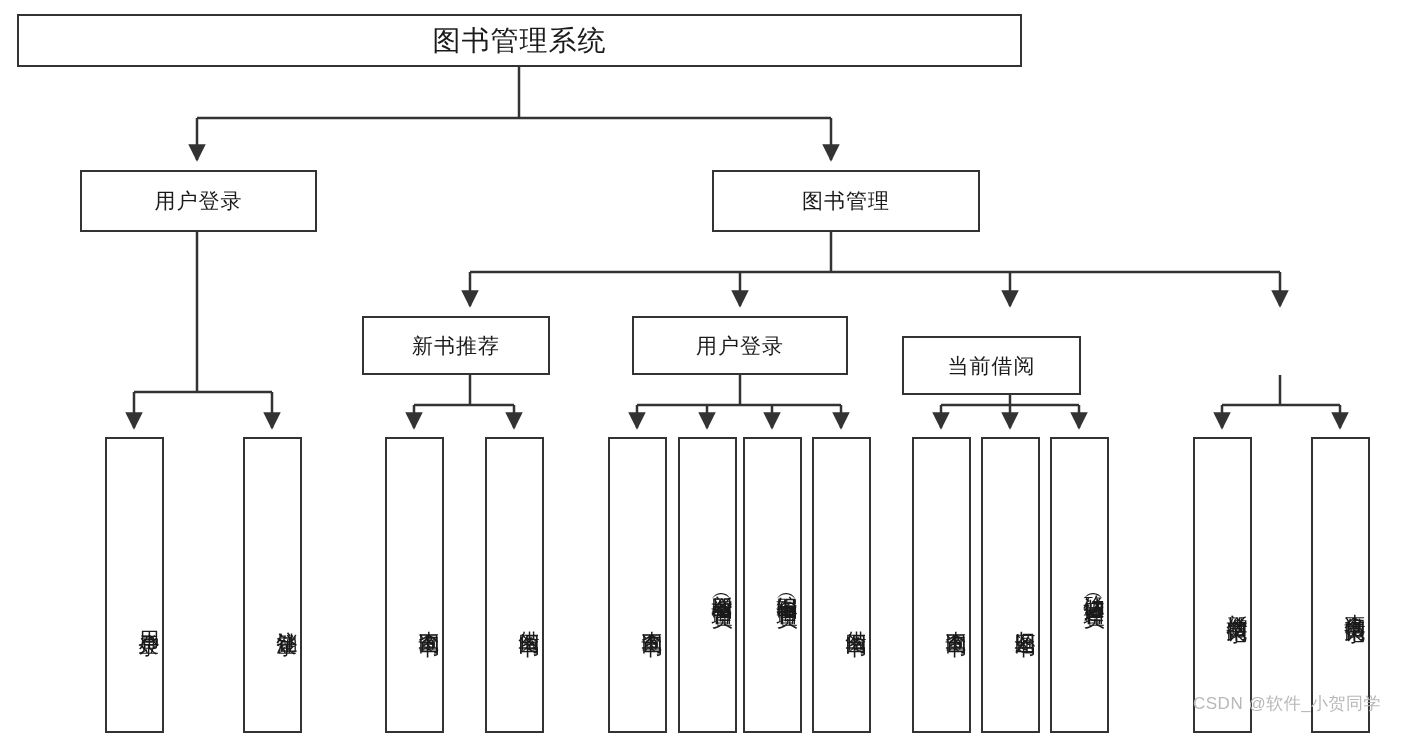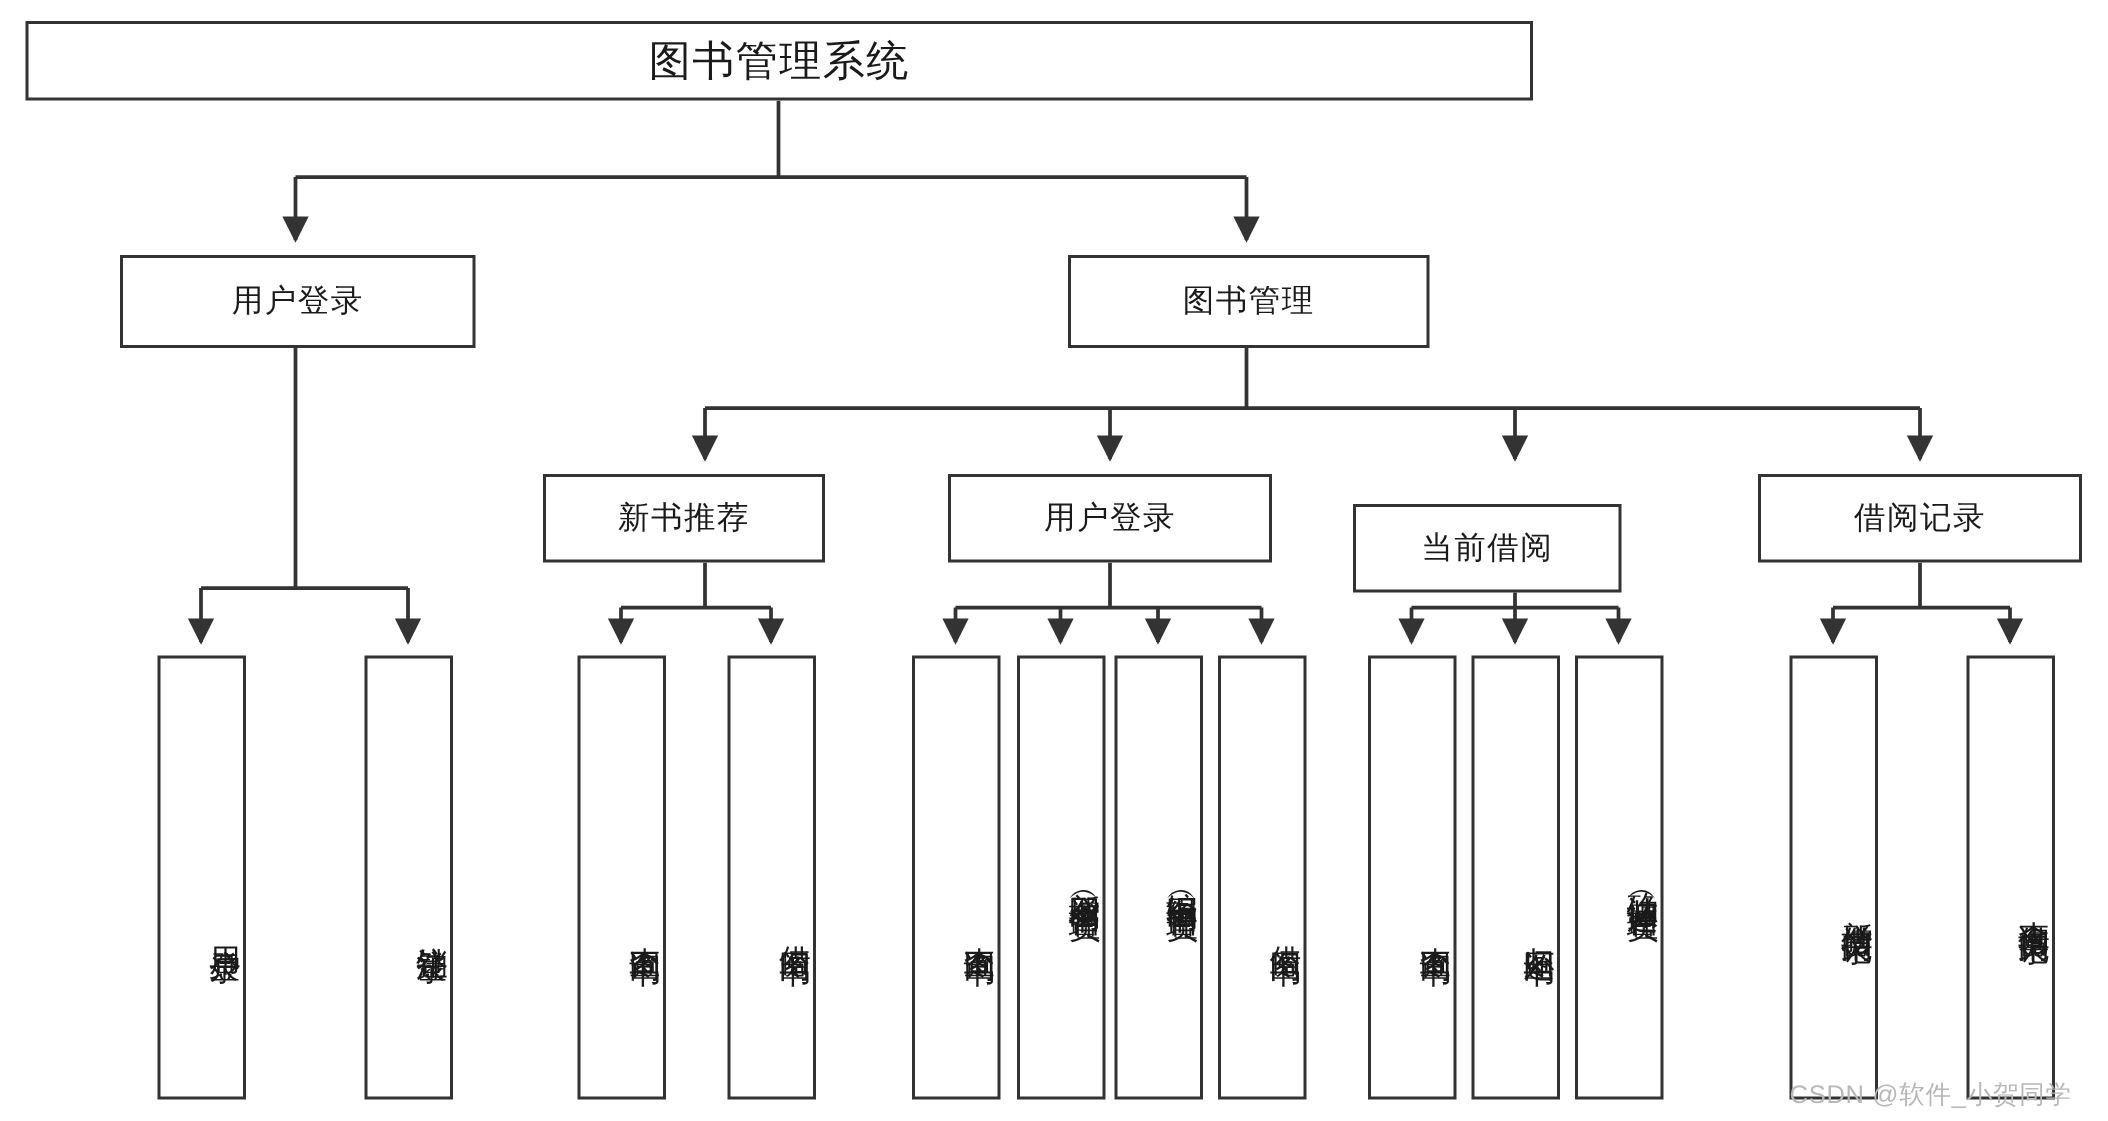--- a/index.html
+++ b/index.html
@@ -117,40 +117,39 @@
       <path d="M 1280 375 L 1280 405"></path>
       <path d="M 1222 405 L 1340 405"></path>
       <path d="M 1222 405 L 1222 428" marker-end="url(#arrow)"></path>
       <path d="M 1340 405 L 1340 428" marker-end="url(#arrow)"></path>
     </g>
   </svg>
 
   <div class="node horizontal root" style="left:17px; top:14px; width:1005px; height:53px;">图书管理系统</div>
 
   <div class="node horizontal" style="left:80px; top:170px; width:237px; height:62px;">用户登录</div>
-  <div class="node horizontal" style="left:712px; top:170px; width:241px; height:62px;">图书管理</div>
+  <div class="node horizontal" style="left:712px; top:170px; width:268px; height:62px;">图书管理</div>
 
   <div class="node horizontal" style="left:362px; top:316px; width:188px; height:59px;">新书推荐</div>
   <div class="node horizontal" style="left:632px; top:316px; width:216px; height:59px;">用户登录</div>
   <div class="node horizontal" style="left:902px; top:336px; width:179px; height:59px;">当前借阅</div>
-  <div class="node horizontal" style="left:1172px; top:316px; width:216px; height:59px;">借阅记录</div>
 
   <div class="node vertical" style="left:105px; top:437px; width:59px; height:296px; padding-top:66px;">用户登录</div>
   <div class="node vertical" style="left:243px; top:437px; width:59px; height:296px; padding-top:66px;">注销登录</div>
 
   <div class="node vertical" style="left:385px; top:437px; width:59px; height:296px; padding-top:66px;">查询图书</div>
   <div class="node vertical" style="left:485px; top:437px; width:59px; height:296px; padding-top:66px;">借阅图书</div>
 
   <div class="node vertical" style="left:608px; top:437px; width:59px; height:296px; padding-top:66px;">查询图书</div>
   <div class="node vertical tall-text" style="left:678px; top:437px; width:59px; height:296px;">新增图书（管理员）</div>
   <div class="node vertical tall-text" style="left:743px; top:437px; width:59px; height:296px;">编辑图书（管理员）</div>
   <div class="node vertical" style="left:812px; top:437px; width:59px; height:296px; padding-top:66px;">借阅图书</div>
 
   <div class="node vertical" style="left:912px; top:437px; width:59px; height:296px; padding-top:66px;">查询图书</div>
   <div class="node vertical" style="left:981px; top:437px; width:59px; height:296px; padding-top:66px;">归还图书</div>
   <div class="node vertical tall-text" style="left:1050px; top:437px; width:59px; height:296px;">确认归还（管理员）</div>
 
   <div class="node vertical" style="left:1193px; top:437px; width:59px; height:296px; padding-top:36px;">新增借阅记录</div>
   <div class="node vertical" style="left:1311px; top:437px; width:59px; height:296px; padding-top:36px;">查询借阅记录</div>
 
-  <div class="watermark" style="left:1193px; top:718px;">CSDN @软件_小贺同学</div>
+  <div class="watermark" style="left:1193px; top:692px;">CSDN @软件_小贺同学</div>
 
 </div>
 
 </body></html>

